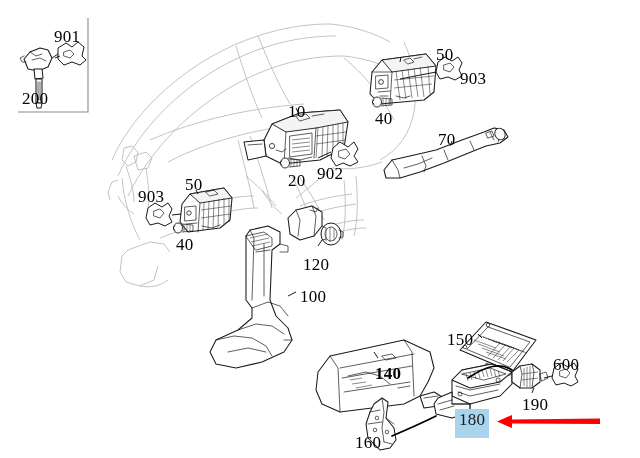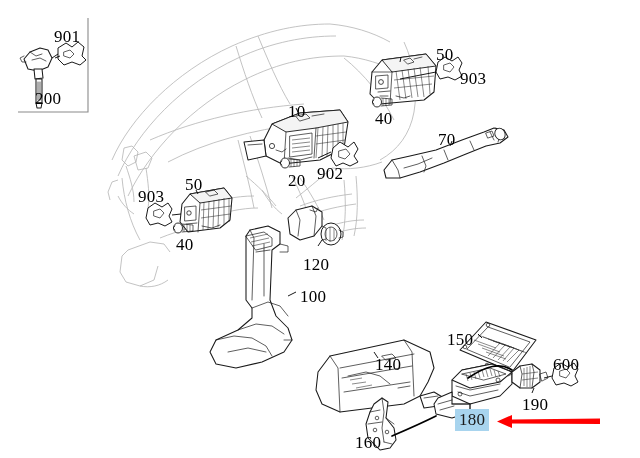--- a/index.html
+++ b/index.html
@@ -26,21 +26,21 @@
     position: absolute;
     font-family: "Liberation Serif", "DejaVu Serif", serif;
     font-size: 17px;
     line-height: 1;
     color: #000000;
     white-space: nowrap;
     letter-spacing: 0.2px;
   }
   .lbl.hl {
     background: #a8d4ee;
-    padding: 2px 4px 3px 4px;
+    padding: 2px 4px 10px 4px;
     color: #1a1a1a;
   }
   
   .body-line { fill: none; stroke: #b4b4b4; stroke-width: 0.8; }
   .part-line { fill: #ffffff; stroke: #1a1a1a; stroke-width: 1.05; stroke-linejoin: round; stroke-linecap: round; }
   .part-thin { fill: none; stroke: #1a1a1a; stroke-width: 0.7; stroke-linejoin: round; stroke-linecap: round; }
   .part-fill-light { fill: #f4f4f4; stroke: #1a1a1a; stroke-width: 0.9; stroke-linejoin: round; }
   .hatch { fill: none; stroke: #2a2a2a; stroke-width: 0.55; }
   .leader { fill: none; stroke: #000000; stroke-width: 0.9; }
   .leader-thick { fill: none; stroke: #000000; stroke-width: 1.7; stroke-linecap: round; }
@@ -402,33 +402,33 @@
 
     <path class="leader-thick" d="M392,436 C406,430 420,424 436,416"></path>
 
     <g>
       <path class="arrow-red" d="M600,418.5 L512,419.5 L512,415 L497,421.5 L512,428 L512,423.5 L600,424 Z"></path>
     </g>
 
   </svg>
 
   <div class="lbl" style="left:54px;  top:28px;">901</div>
-  <div class="lbl" style="left:35px;  top:90px;">200</div>
+  <div class="lbl" style="left:22px;  top:90px;">200</div>
   <div class="lbl" style="left:408px; top:46px;margin-left:28px;">50</div>
   <div class="lbl" style="left:460px; top:70px;">903</div>
   <div class="lbl" style="left:288px; top:103px;">10</div>
   <div class="lbl" style="left:375px; top:110px;">40</div>
   <div class="lbl" style="left:438px; top:131px;">70</div>
   <div class="lbl" style="left:288px; top:172px;">20</div>
   <div class="lbl" style="left:317px; top:165px;">902</div>
   <div class="lbl" style="left:185px; top:176px;">50</div>
   <div class="lbl" style="left:138px; top:188px;">903</div>
   <div class="lbl" style="left:176px; top:236px;">40</div>
   <div class="lbl" style="left:303px; top:256px;">120</div>
   <div class="lbl" style="left:300px; top:288px;">100</div>
   <div class="lbl" style="left:439px; top:331px;margin-left:8px;">150</div>
-  <div class="lbl" style="left:375px; top:356px;">140</div>
+  <div class="lbl" style="left:375px; top:365px;font-weight:bold;">140</div>
   <div class="lbl" style="left:553px; top:356px;">600</div>
   <div class="lbl" style="left:522px; top:396px;">190</div>
   <div class="lbl hl" style="left:455px; top:409px;">180</div>
   <div class="lbl" style="left:355px; top:434px;">160</div>
 
 </div>
 
 </body></html>

